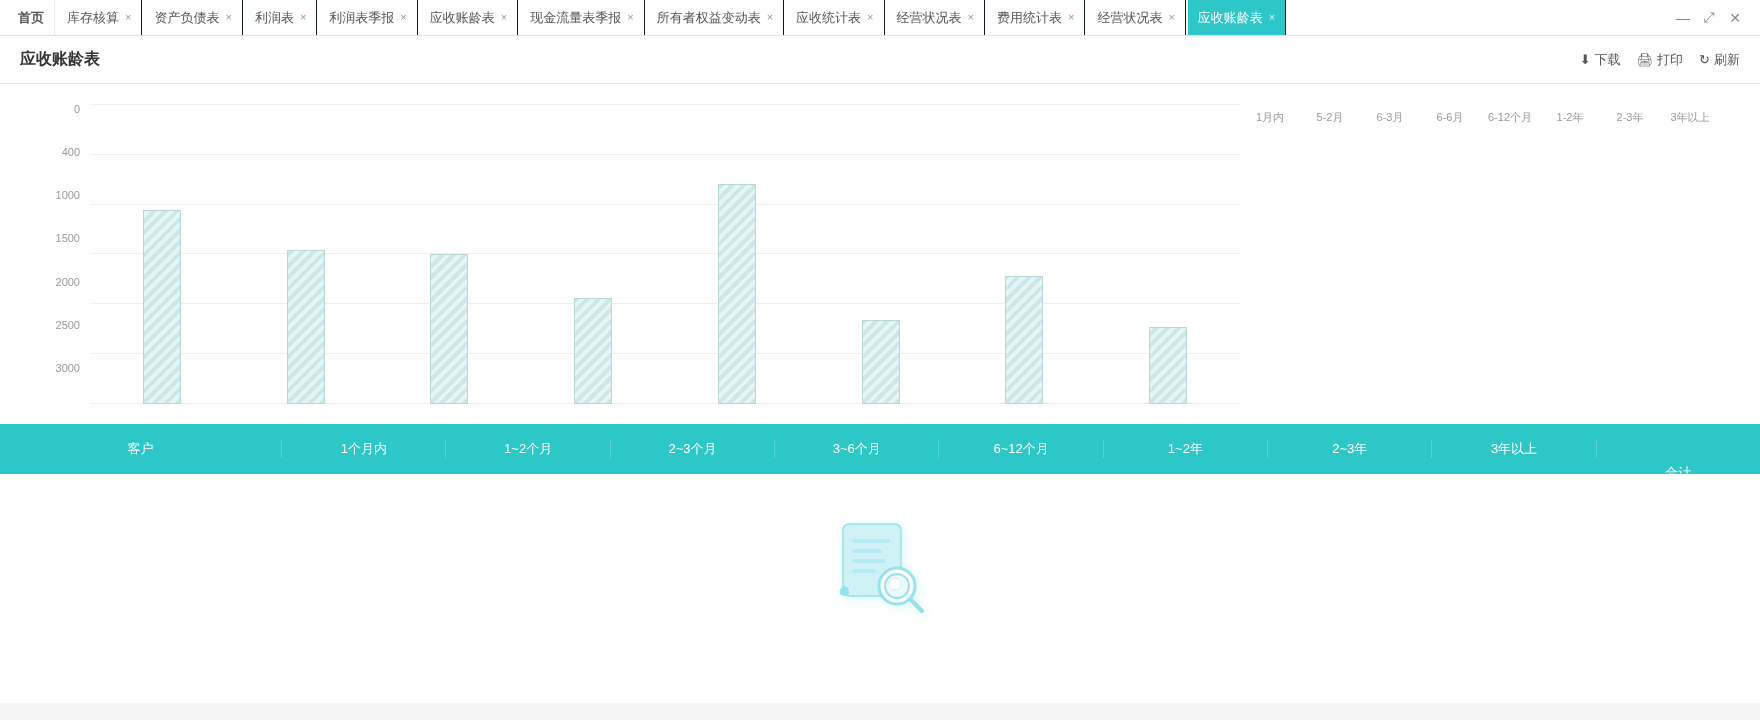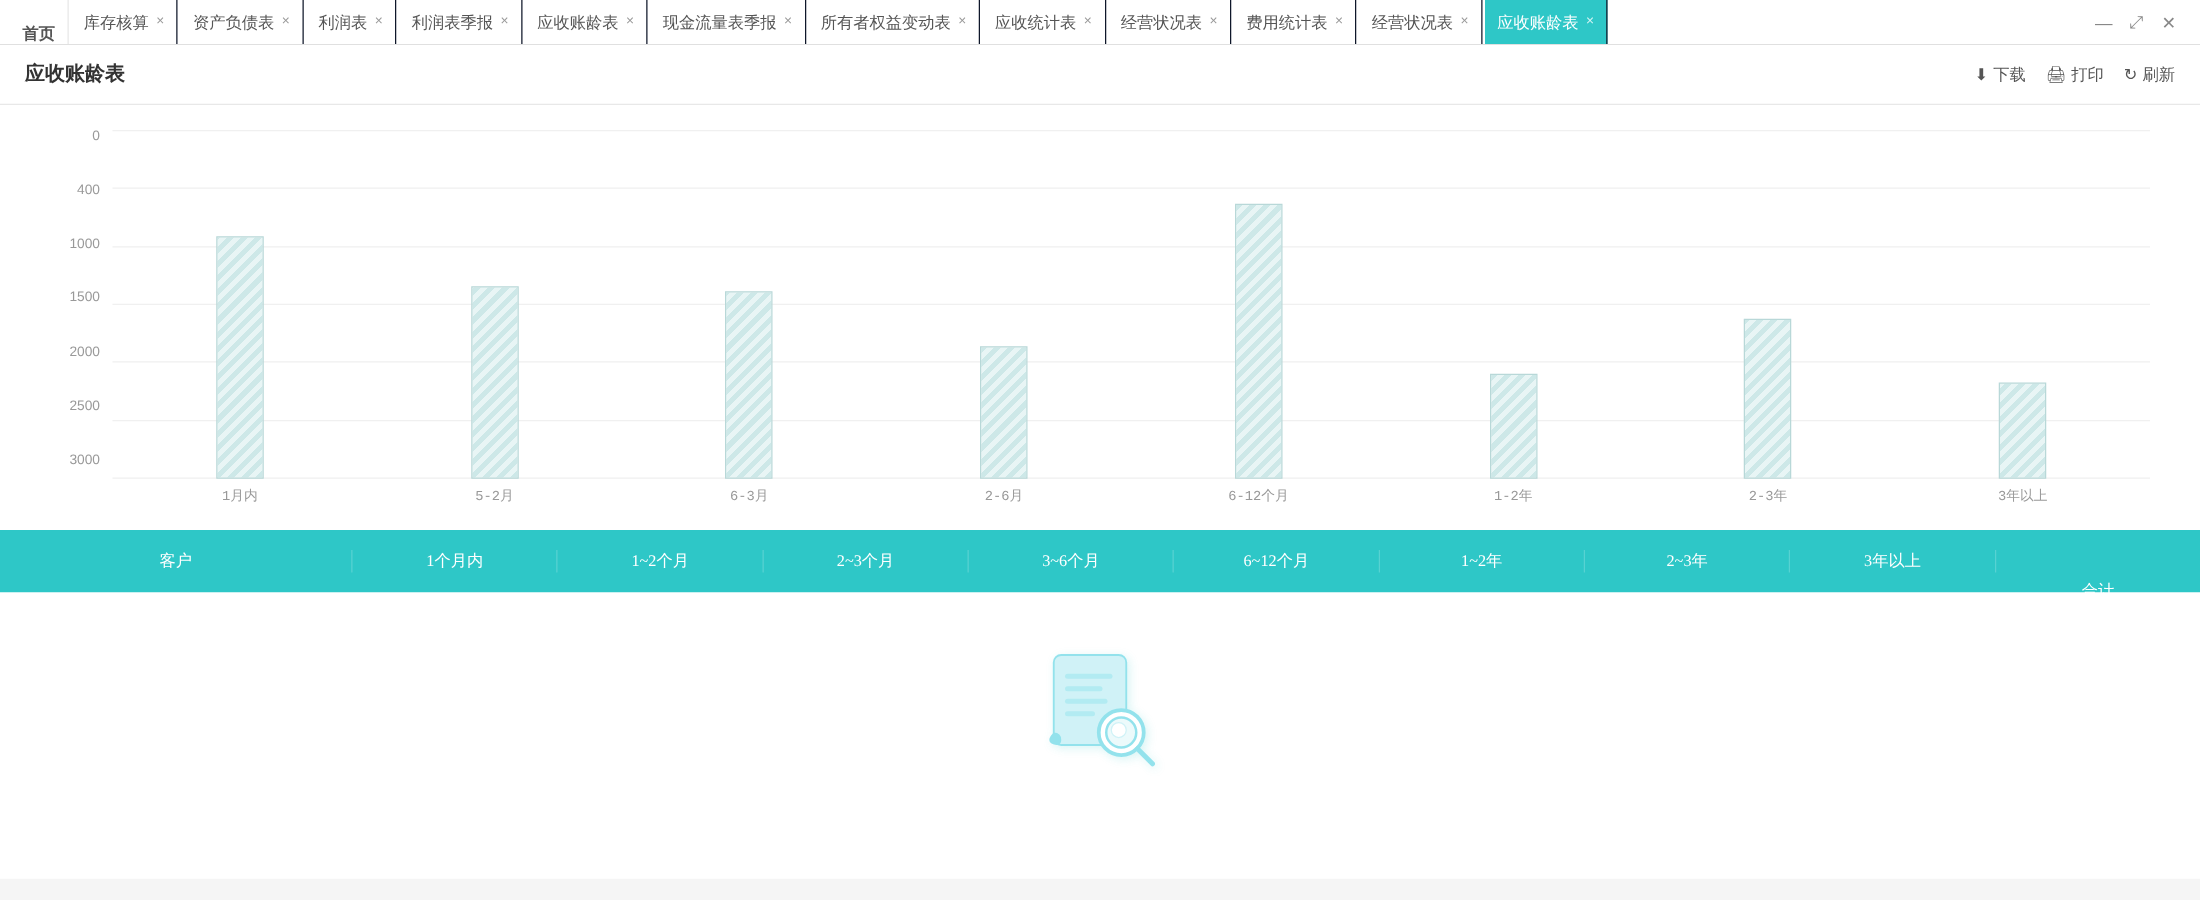--- a/index.html
+++ b/index.html
@@ -31,21 +31,20 @@
       white-space: nowrap;
       flex-shrink: 0;
     }
     .tab-item.active {
       background: #2ec7c7;
       color: #fff;
     }
     .tab-item.home {
       font-weight: bold;
       border-right: 1px solid #e8e8e8;
-      align-items: flex-end;
     }
     .tab-close {
       font-size: 11px;
       color: #999;
       cursor: pointer;
       line-height: 1;
     }
     .tab-item.active .tab-close { color: rgba(255,255,255,0.8); }
     .tab-win-controls {
       margin-left: auto;
@@ -126,23 +125,21 @@
       text-align: right;
     }
     .y-label {
       font-size: 11px;
       color: #999;
       line-height: 1;
     }
     .chart-plot-area {
       flex: 1;
       display: flex;
-      flex-direction: column;
       height: 100%;
-      font-family: Liberation Mono, monospace;
     }
     .chart-grid-and-bars {
       flex: 1;
       position: relative;
       display: flex;
       align-items: flex-end;
     }
     .grid-lines {
       position: absolute;
       top: 0; left: 0; right: 0; bottom: 0;
@@ -199,21 +196,20 @@
       height: 50px;
       align-items: center;
     }
     .th-cell {
       flex: 1;
       text-align: center;
       font-size: 13px;
       font-weight: normal;
       padding: 0 8px;
       border-right: 1px solid rgba(255,255,255,0.2);
-      font-family: Liberation Serif, serif;
     }
     .th-cell:first-child {
       flex: 1.8;
     }
     .th-cell:last-child {
       border-right: none;
       margin-top: 48px;
     }
 
     
@@ -362,21 +358,21 @@
               </div>
               <div class="bar-group">
                 <div class="bar" style="height: 77px;"></div>
               </div>
             </div>
         </div>
         <div class="x-labels-row" id="x-labels">
             <div class="x-label">1月内</div>
             <div class="x-label">5-2月</div>
             <div class="x-label">6-3月</div>
-            <div class="x-label">2-6月</div>
+            <div class="x-label">6-6月</div>
             <div class="x-label">6-12个月</div>
             <div class="x-label">1-2年</div>
             <div class="x-label">2-3年</div>
             <div class="x-label">3年以上</div>
           </div>
       </div>
     </div>
   </div>
 
   <div class="table-header" id="table-header">

